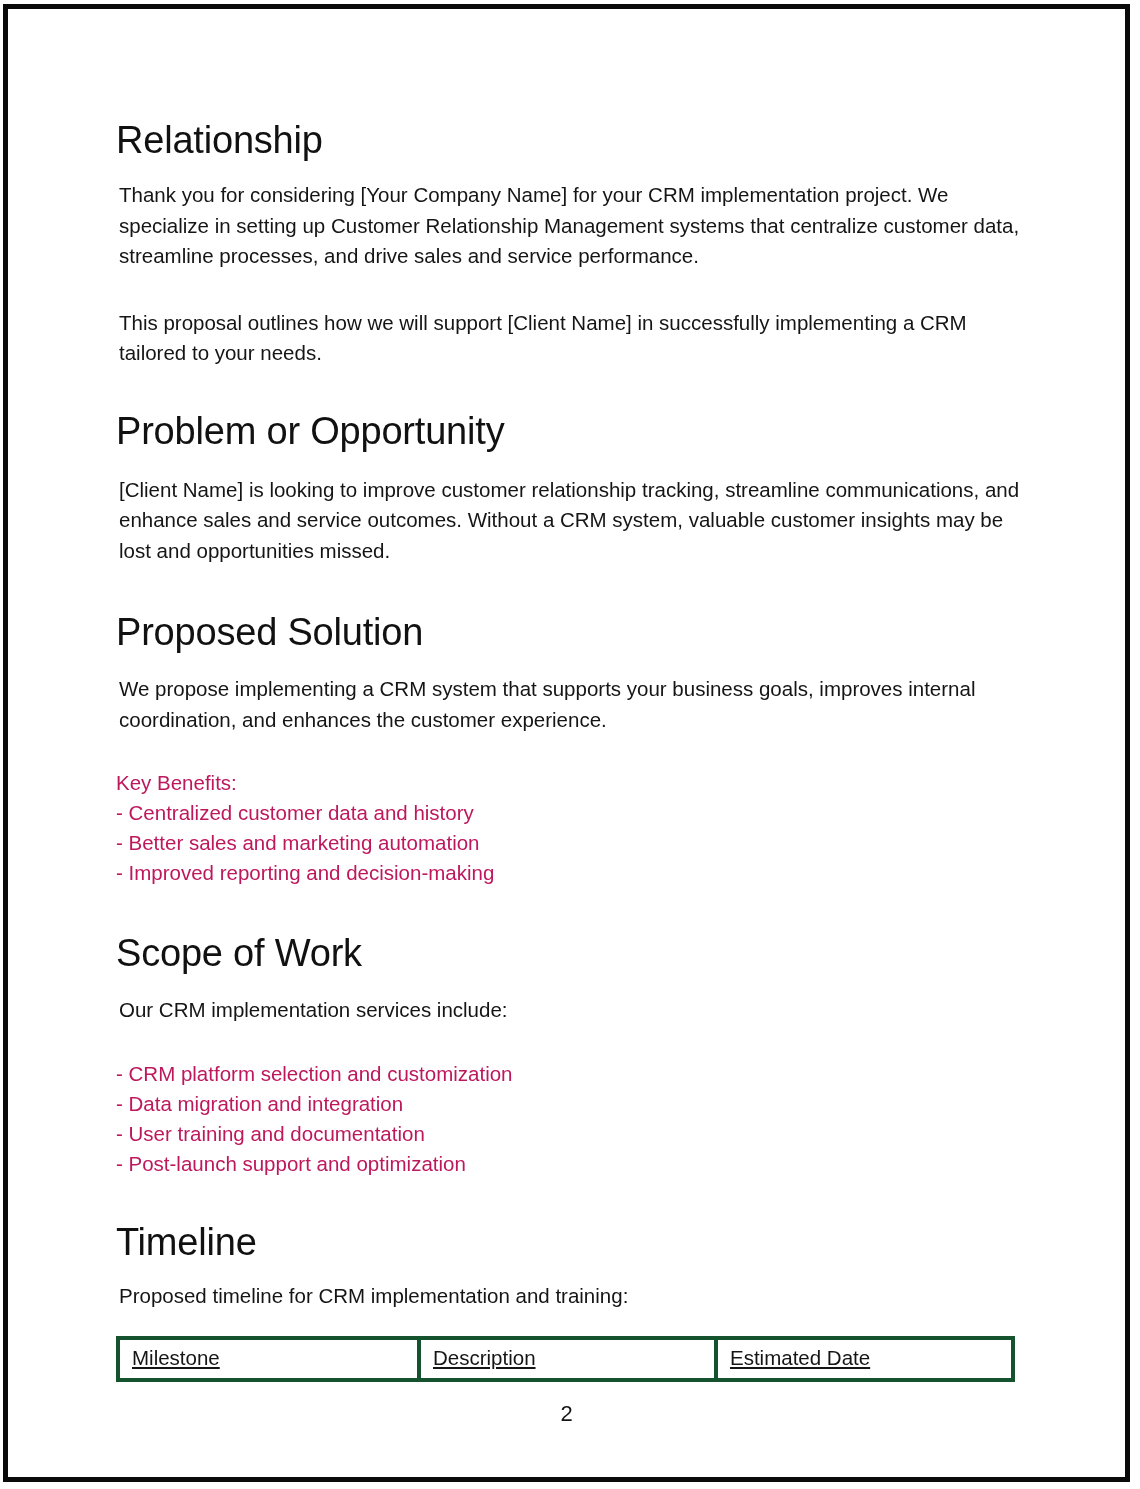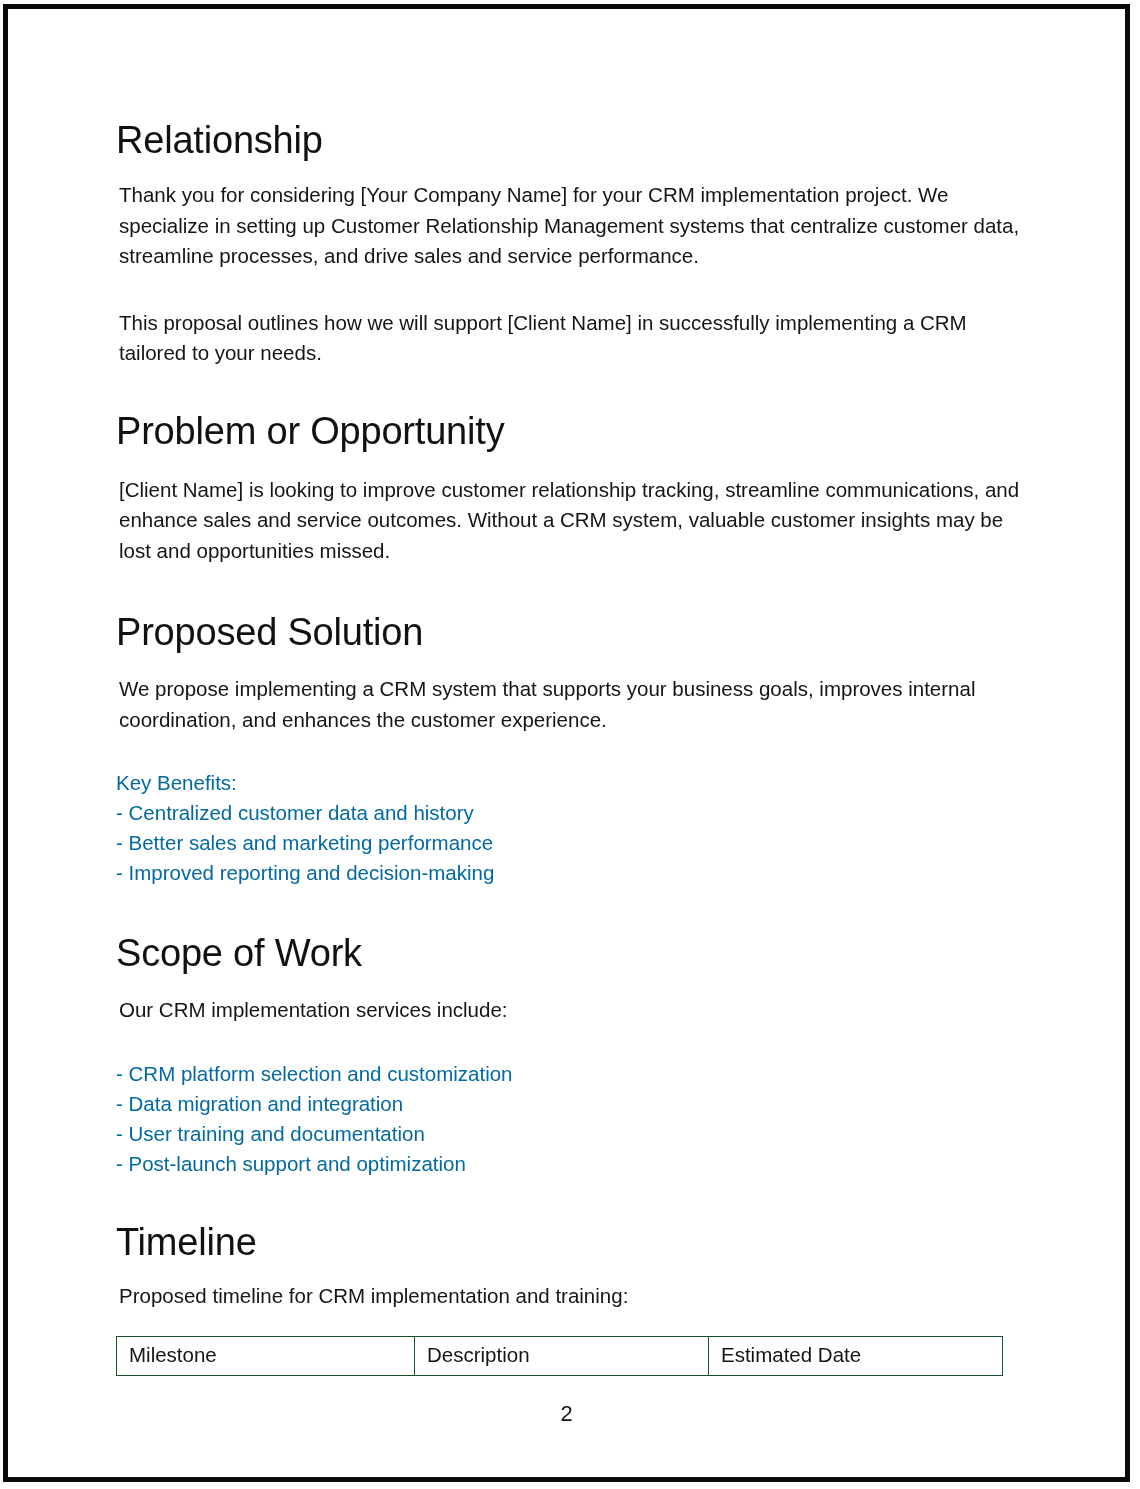--- a/index.html
+++ b/index.html
@@ -54,42 +54,43 @@
   }
 
   .gap-after-intro-heading { height: 14px; }
   .gap-para { height: 30px; }
   .gap-before-heading { height: 36px; }
   .gap-heading-to-para { height: 18px; }
 
   .list-block {
     font-size: 20.5px;
     line-height: 30px;
-    color: #0369a1;
+    color: #be185d;
   }
   .list-block .li { white-space: pre; }
 
   
   .timeline-table {
     border-collapse: collapse;
     width: 847px;
     table-layout: fixed;
     margin: 0;
   }
   .timeline-table th {
-    border: 1px solid #14532d;
+    border: 4px solid #14532d;
     font-weight: 400;
     font-size: 20.5px;
     line-height: 28px;
     text-align: left;
     padding: 3px 0 5px 12px;
     color: #151515;
     background: #ffffff;
     vertical-align: middle;
     height: 30px;
+    text-decoration: underline;
   }
   .col-milestone { width: 285px; }
   .col-description { width: 281px; }
   .col-date { width: 281px; }
 
   
   .page-number {
     position: absolute;
     left: 0;
     right: 0;
@@ -126,21 +127,21 @@
     <div class="gap-before-heading" style="height:40px"></div>
 
     <section>
       <h1 class="section-heading">Proposed Solution</h1>
       <div class="gap-heading-to-para" style="height:16px"></div>
       <p class="para">We propose implementing a CRM system that supports your business goals, improves internal coordination, and enhances the customer experience.</p>
       <div class="gap-para"></div>
       <div class="list-block">
         <div class="li">Key Benefits:</div>
         <div class="li">- Centralized customer data and history</div>
-        <div class="li">- Better sales and marketing performance</div>
+        <div class="li">- Better sales and marketing automation</div>
         <div class="li">- Improved reporting and decision-making</div>
       </div>
     </section>
 
     <div class="gap-before-heading" style="height:42px"></div>
 
     <section>
       <h1 class="section-heading">Scope of Work</h1>
       <div class="gap-heading-to-para" style="height:16px"></div>
       <p class="para">Our CRM implementation services include:</p>

